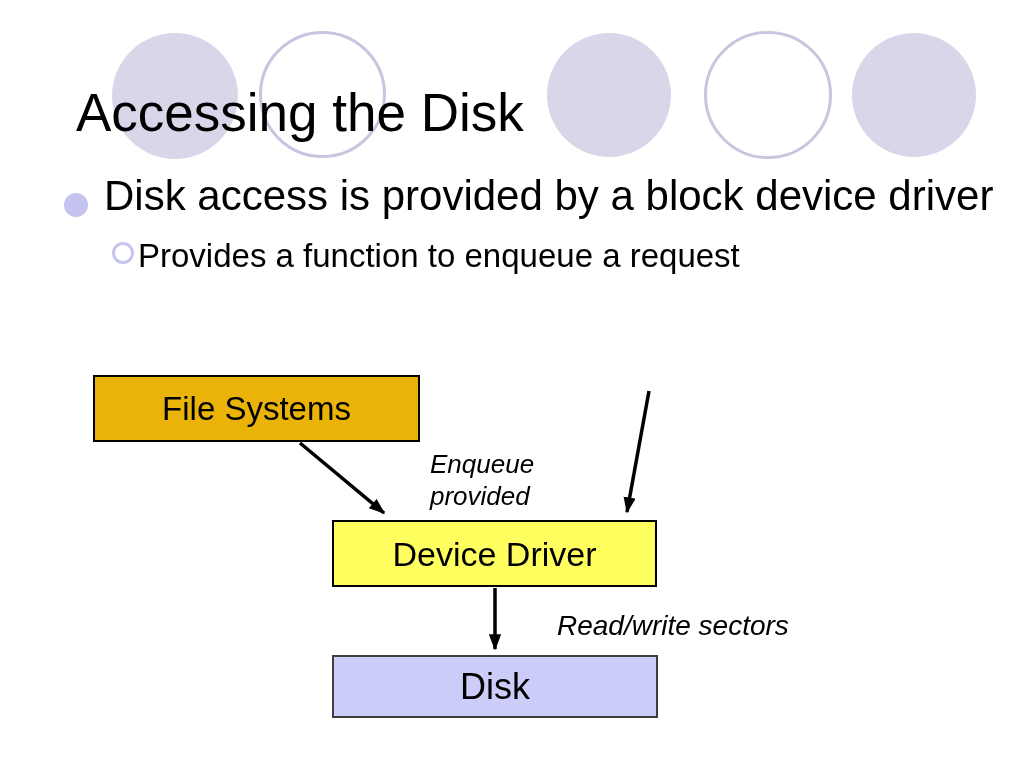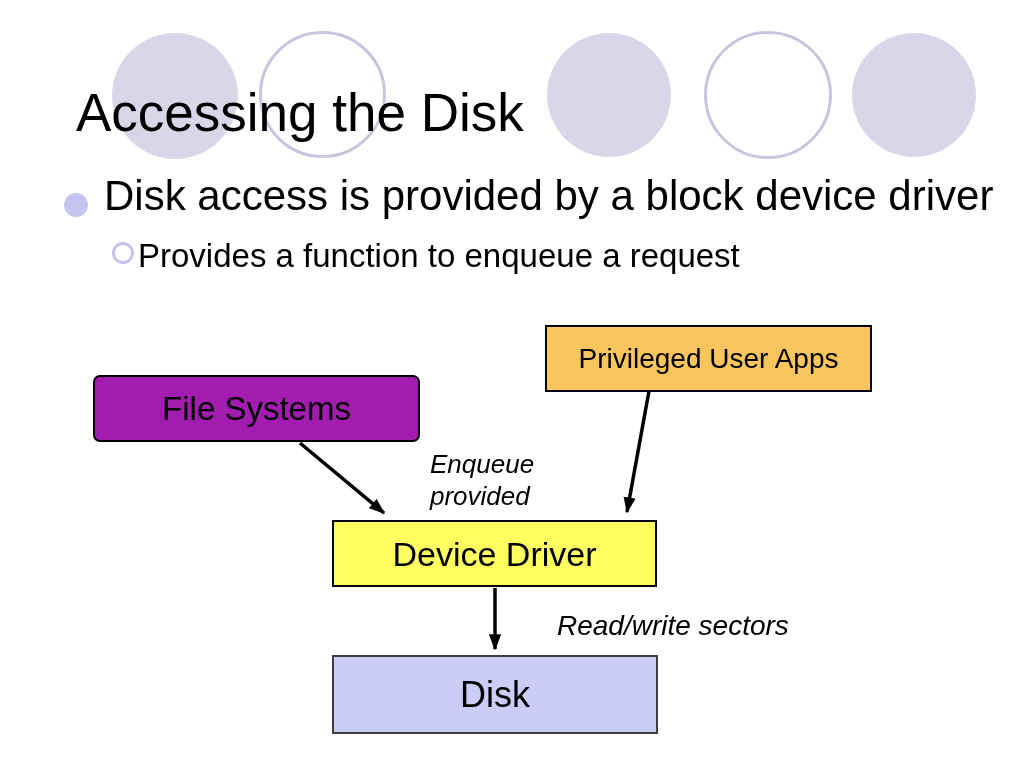--- a/index.html
+++ b/index.html
@@ -29,21 +29,21 @@
   .bullet-text-2{position:absolute;left:138px;top:237px;font-size:33px;line-height:1.15;white-space:nowrap;z-index:2;}
   
   .node{
     position:absolute;z-index:2;border:2.5px solid #000;
     display:flex;align-items:center;justify-content:center;
     text-align:center;line-height:1;
   }
   .node-pua{left:545px;top:325px;width:327px;height:67px;font-size:28px;}
   .node-fs{left:93px;top:375px;width:327px;height:67px;font-size:33px;}
   .node-dd{left:332px;top:520px;width:325px;height:67px;font-size:34px;align-items:center;}
-  .node-disk{left:332px;top:655px;width:326px;height:79px;font-size:36px;border-color:#3F3F3F;}
+  .node-disk{left:332px;top:655px;width:326px;height:63px;font-size:36px;border-color:#3F3F3F;}
   
   .edge-label{position:absolute;z-index:3;font-style:italic;white-space:nowrap;}
   .label-enqueue{left:430px;top:449px;font-size:26px;line-height:1.22;}
   .label-rw{left:557px;top:610px;font-size:28px;text-align:right;}
   
   .arrows{position:absolute;left:0;top:0;z-index:1;}
   .arrows line{stroke:#000;stroke-width:3.5px;}
   .arrows .head{fill:#000;stroke:none;}
 </style>
 </head>
@@ -68,24 +68,21 @@
     <defs>
       <marker id="ah" markerUnits="strokeWidth" markerWidth="5" markerHeight="3.6" refX="4.2" refY="1.75" orient="auto">
         <path class="head" d="M0,0 L4.6,1.75 L0,3.5 z" fill="#000"></path>
       </marker>
     </defs>
     <line x1="300" y1="443" x2="384" y2="513" marker-end="url(#ah)"></line>
     <line x1="649" y1="391" x2="627" y2="512" marker-end="url(#ah)"></line>
     <line x1="495" y1="588" x2="495" y2="649" marker-end="url(#ah)"></line>
   </svg>
 
-  <div class="node node-pua" style="background-color: rgb(250, 197, 92);">
-    <span>Privileged User Apps</span>
-  </div>
-  <div class="node node-fs" style="background-color: #a21caf; border-radius: 7px;">
+  <div class="node node-fs" style="background-color: #eab308;">
     <span>File Systems</span>
   </div>
   <div class="node node-dd" style="background-color: rgb(255, 255, 96);">
     <span>Device Driver</span>
   </div>
   <div class="node node-disk" style="background-color: rgb(204, 204, 248);">
     <span>Disk</span>
   </div>
 
   <div class="edge-label label-enqueue">

